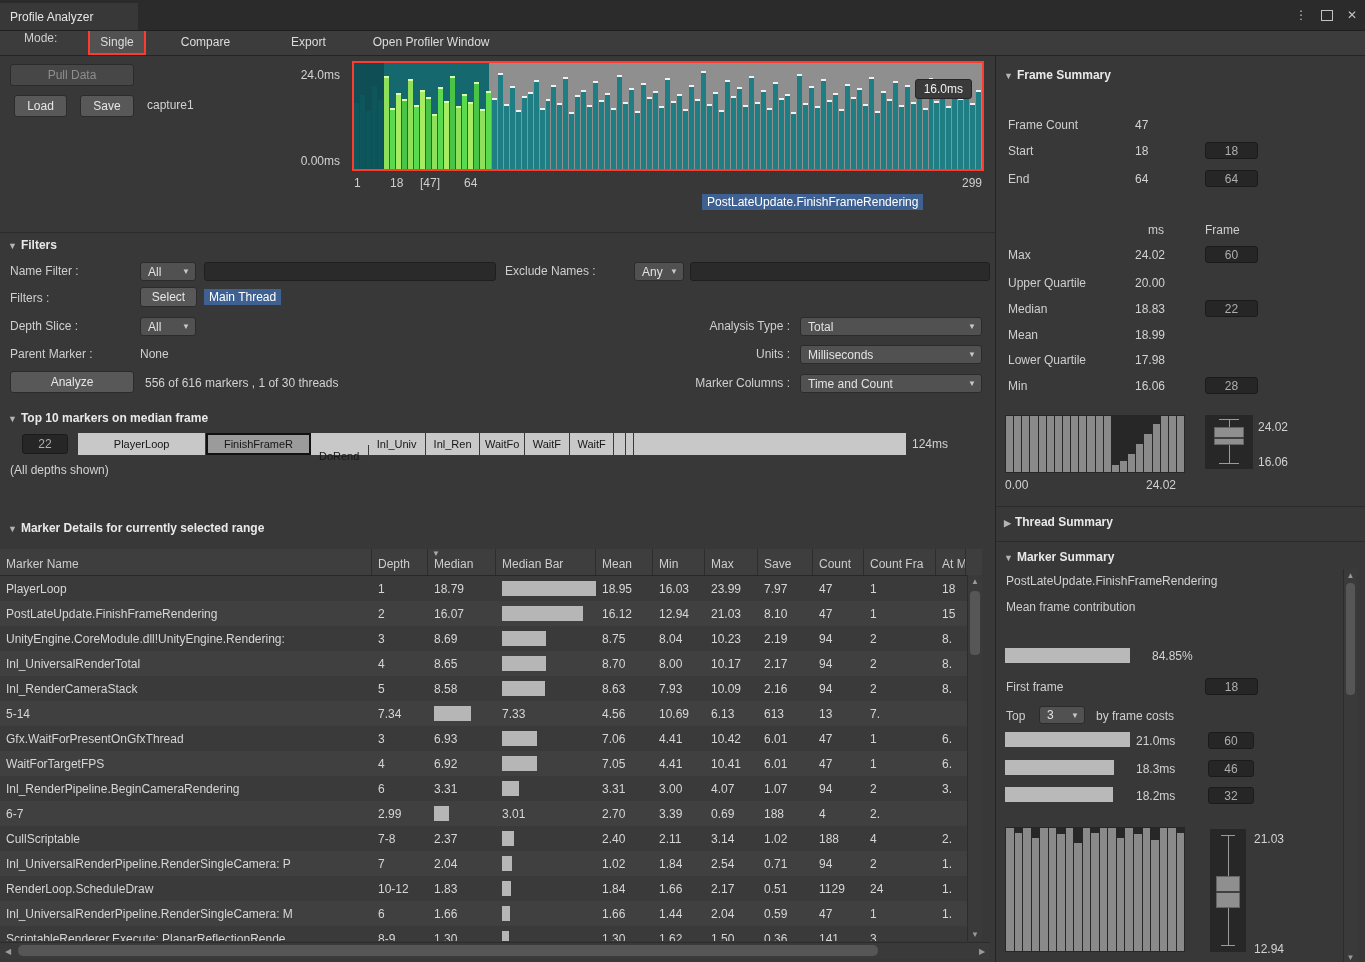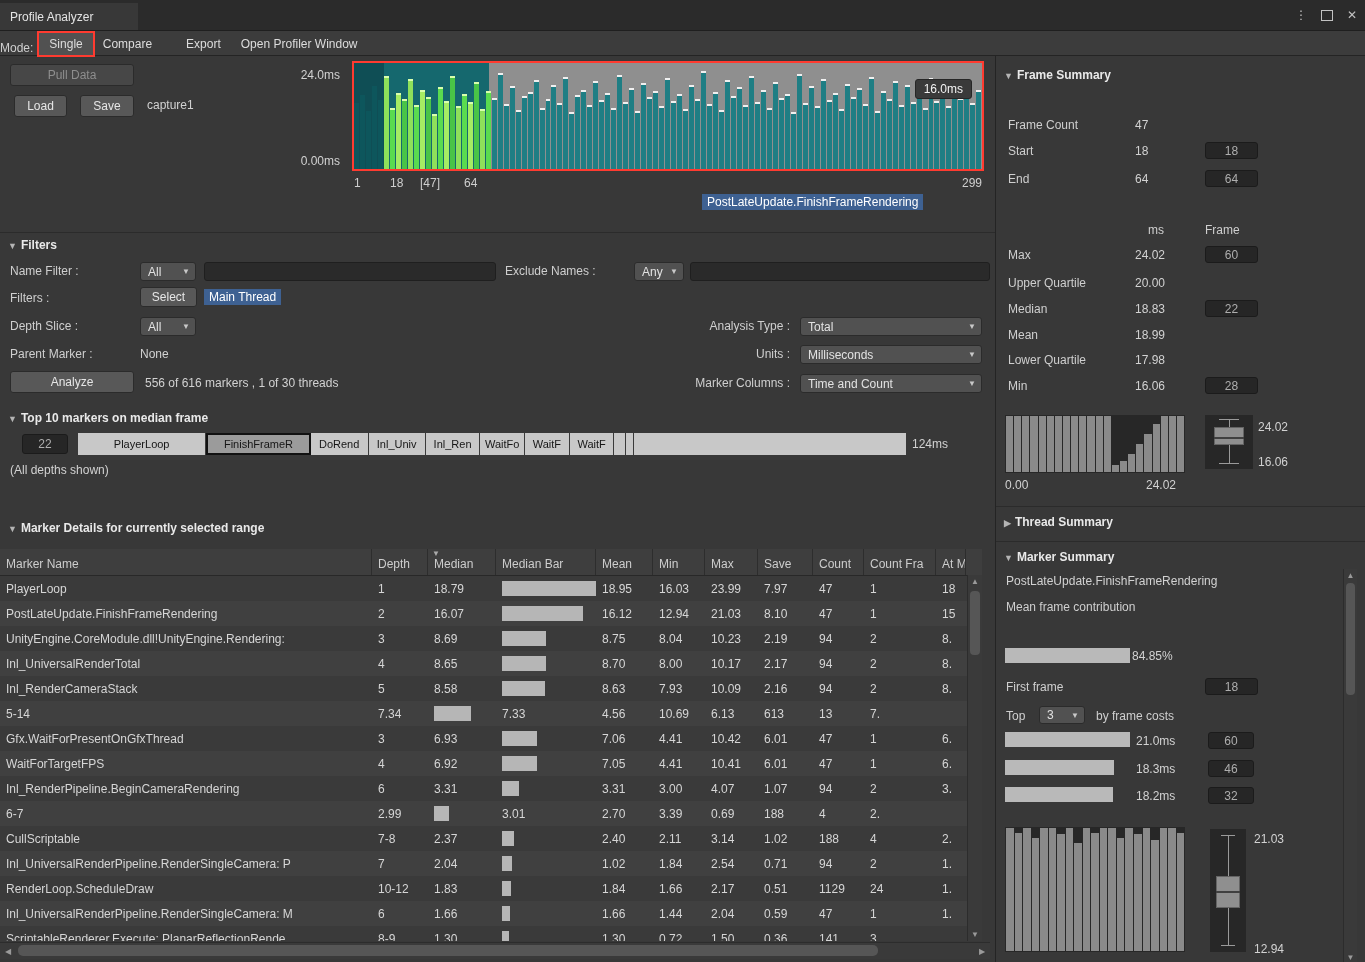--- a/index.html
+++ b/index.html
@@ -6,21 +6,21 @@
   .window{position:relative;width:1365px;height:962px;background:#383838;overflow:hidden;
           font-family:"Liberation Sans",sans-serif;font-size:12px;color:#d2d2d2;}
   
   .titlebar{position:relative;height:30px;background:#2b2b2b;border-bottom:1px solid #1f1f1f;}
   .tab{position:absolute;left:0;top:3px;width:138px;height:27px;background:#383838;
        display:flex;align-items:center;padding-left:10px;box-sizing:border-box;color:#e4e4e4;}
   .win-icons{position:absolute;right:8px;top:0;height:30px;display:flex;align-items:center;gap:14px;color:#c2c2c2;}
   .win-icons span{cursor:default;}
   .maxbox{width:10px;height:9px;border:1px solid #c2c2c2;display:inline-block;}
   
-  .toolbar{height:24px;background:#3c3c3c;border-bottom:1px solid #242424;display:flex;align-items:flex-end;padding-left:0;}
+  .toolbar{height:24px;background:#3c3c3c;border-bottom:1px solid #242424;display:flex;align-items:flex-start;padding-left:24px;gap:27px;}
   .tlabel{color:#cfcfcf;margin-right:6px;}
   .tbtn{background:transparent;border:none;color:#dddddd;font:inherit;height:22px;padding:2px 10px;cursor:default;}
   .tbtn.active{background:#515151;}
   .red-hl{outline:2px solid #ff3b30;}
   
   .main{position:relative;height:908px;}
   .left{position:absolute;left:0;top:0;width:995px;height:908px;}
   .right{position:absolute;left:995px;top:0;width:370px;height:908px;border-left:1px solid #242424;}
   .abs{position:absolute;}
   .hdr{font-weight:bold;color:#e9e9e9;}
@@ -492,21 +492,21 @@
       <div class="dd abs" style="left:800px;top:318px;width:182px">
           <span>Time and Count</span>
           <span class="caret">▼</span>
         </div>
 
       <div class="abs hdr" style="left:8px;top:355px"><span class="fold">▼</span><span>Top 10 markers on median frame</span></div>
       <div class="badge abs" style="left:22px;top:378px;width:46px;height:20px">22</div>
       <div class="t10-bar">
           <div class="t10-seg" style="width: 15.5%;">PlayerLoop</div>
           <div class="t10-seg sel" style="width: 12.6%;">FinishFrameR</div>
-          <div class="t10-seg" style="width: 7%;">DoRend</div>
+          <div class="t10-seg" style="width: 7%; margin-top: 12px;">DoRend</div>
           <div class="t10-seg" style="width: 6.9%;">Inl_Univ</div>
           <div class="t10-seg" style="width: 6.6%;">Inl_Ren</div>
           <div class="t10-seg" style="width: 5.4%;">WaitFo</div>
           <div class="t10-seg" style="width: 5.4%;">WaitF</div>
           <div class="t10-seg" style="width: 5.4%;">WaitF</div>
           <div class="t10-seg" style="width: 1.4%;"></div>
           <div class="t10-seg" style="width: 1%;"></div>
         </div>
       <span class="abs" style="left:912px;top:381px">124ms</span>
       <span class="abs" style="left:10px;top:407px">(All depths shown)</span>
@@ -760,21 +760,21 @@
               <div class="cell">1.</div>
             </div>
             <div class="tgrid trow">
               <div class="cell">ScriptableRenderer.Execute: PlanarReflectionRende</div>
               <div class="cell">8-9</div>
               <div class="cell">1.30</div>
               <div class="cell">
                 <div class="mbar" style="width: 6.56566px;"></div>
               </div>
               <div class="cell">1.30</div>
-              <div class="cell">0.72</div>
+              <div class="cell">1.62</div>
               <div class="cell">1.50</div>
               <div class="cell">0.36</div>
               <div class="cell">141</div>
               <div class="cell">3</div>
               <div class="cell"></div>
             </div>
           </div>
         <div class="vscroll">
           <span class="sarrow" style="top:2px">▲</span>
           <div class="thumb" style="top:16px;height:64px"></div>
@@ -867,21 +867,21 @@
 
       <div class="divider" style="top:450px"></div>
       <div class="abs hdr" style="left:8px;top:459px"><span class="fold">▶</span><span>Thread Summary</span></div>
       <div class="divider" style="top:485px"></div>
 
       <div class="abs hdr" style="left:8px;top:494px"><span class="fold">▼</span><span>Marker Summary</span></div>
       <span class="abs" style="left:10px;top:518px">PostLateUpdate.FinishFrameRendering</span>
       <span class="abs rlabel" style="left:10px;top:544px">Mean frame contribution</span>
 
       <div class="abs fillbar" style="left:9px;top:592px;width:125px"></div>
-      <span class="abs" style="left:136px;top:593px">84.85%</span>
+      <span class="abs" style="left:156px;top:593px">84.85%</span>
 
       <span class="abs rlabel" style="left:10px;top:624px">First frame</span>
       <div class="badge abs" style="left:209px;top:622px;width:53px">18</div>
 
       <span class="abs rlabel" style="left:10px;top:653px">Top</span>
       <div class="dd abs" style="left:43px;top:650px;width:46px;height:18px">
           <span>3</span>
           <span class="caret">▼</span>
         </div>
       <span class="abs rlabel" style="left:100px;top:653px">by frame costs</span>

